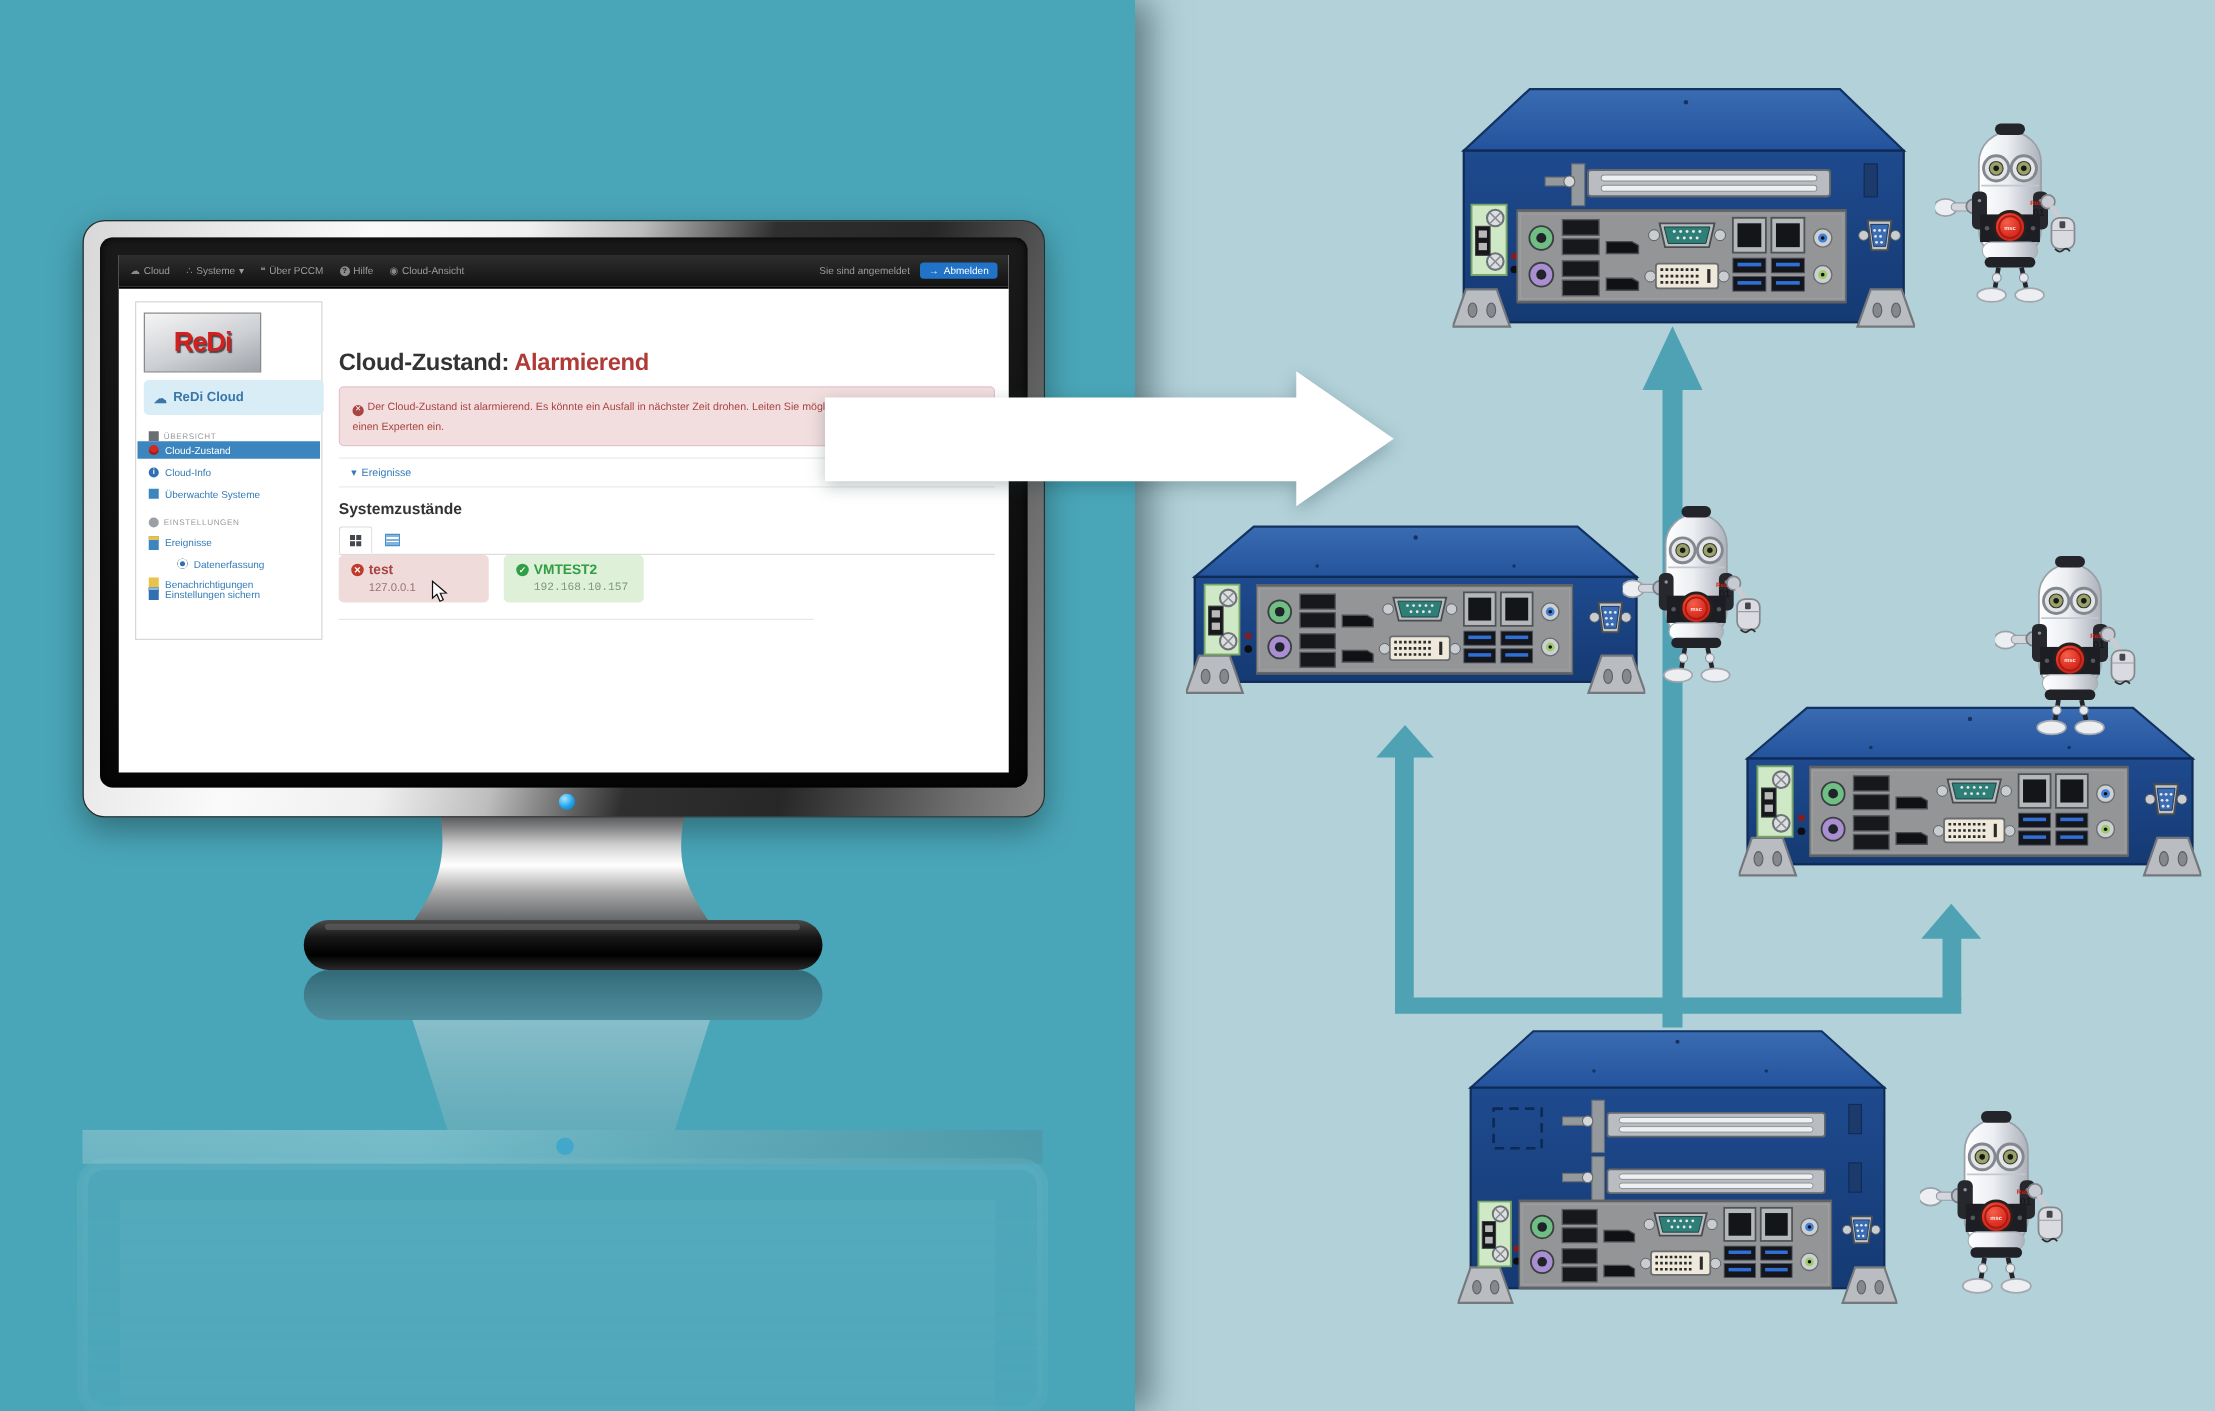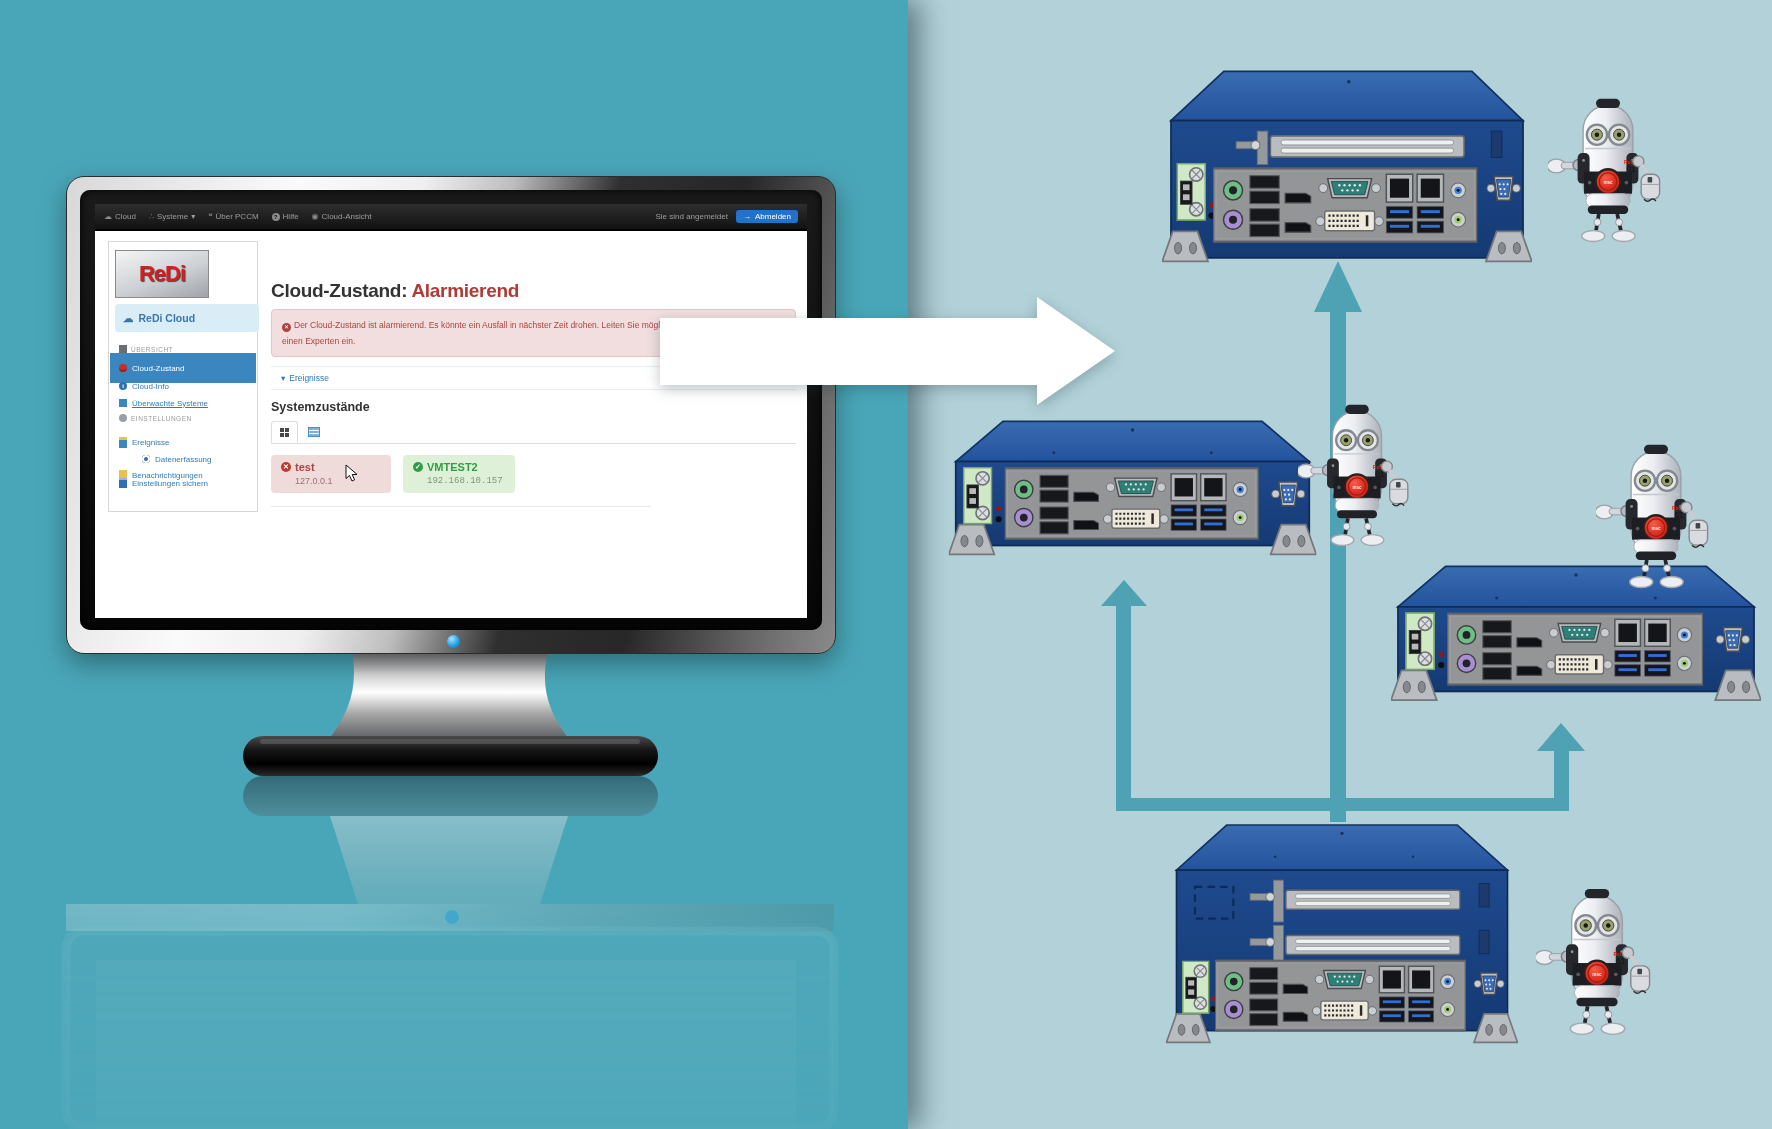--- a/index.html
+++ b/index.html
@@ -38,21 +38,21 @@
     border:1px solid #d8d8d8;box-sizing:border-box;}
   .logo{left:6px;top:8px;width:92px;height:46px;border:1px solid #8a8a8a;
     background:linear-gradient(160deg,#f5f5f5,#cdd0d4 55%,#9fa2a8);display:flex;
     align-items:center;justify-content:center;font-size:22px;font-weight:bold;color:#d31f1f;
     text-shadow:1px 1px 1px #444;letter-spacing:-1px;}
   .home{left:6px;top:62px;width:136px;height:28px;background:#d9edf7;border-radius:4px;
     display:flex;align-items:center;gap:5px;padding-left:8px;color:#3a76a8;
     font-weight:bold;font-size:10.5px;}
   .sec{left:10px;width:135px;height:12px;display:flex;align-items:center;gap:4px;
     font-size:6.5px;color:#9a9a9a;letter-spacing:.5px;}
-  .sitem{left:1px;width:146px;height:30px;display:flex;align-items:center;gap:5px;
+  .sitem{left:1px;width:146px;height:14px;display:flex;align-items:center;gap:5px;
     padding-left:9px;box-sizing:border-box;font-size:8px;color:#337ab7;}
   .sitem.active{background:#3c86c0;color:#fff;}
   .ic{display:inline-block;width:8px;height:8px;flex:0 0 8px;}
   .ic-alarm{background:#cf2b24;border-radius:50%;box-shadow:inset 0 -2px 0 rgba(0,0,0,.25);}
   .ic-info{background:#2f6fb2;border-radius:50%;color:#fff;font-size:6px;font-weight:bold;
     display:inline-flex;align-items:center;justify-content:center;}
   .ic-sys{background:#3c86c0;}
   .ic-grid{background:#6a6e72;}
   .ic-gear{background:#9aa0a6;border-radius:50%;}
   .ic-win{background:#3c86c0;border-top:3px solid #e8c24a;}
@@ -75,21 +75,21 @@
   .tabs{margin-top:7px;height:22px;border-bottom:1px solid #ddd;position:relative;}
   .tab{position:absolute;top:0;width:27px;height:22px;display:flex;align-items:center;
     justify-content:center;box-sizing:border-box;}
   .tab.on{left:0;background:#fff;border:1px solid #ddd;border-bottom:1px solid #fff;
     border-radius:3px 3px 0 0;}
   .tab.off{left:29px;}
   .tgrid{display:grid;grid-template-columns:4px 4px;gap:1.5px;}
   .tgrid i{width:4px;height:4px;background:#44474b;}
   .ttable{width:10px;height:8px;border:1px solid #4a90c8;
     background:repeating-linear-gradient(180deg,#7fb2dd 0 2px,#fff 2px 3px);}
-  .cards{margin-top:11px;display:flex;gap:12px;}
+  .cards{display:flex;gap:12px;}
   .card{padding:6px 12px 7px 10px;border-radius:4px;}
   .card.error{background:#f0dbdb;min-width:98px;}
   .card.ok{background:#dff0d8;min-width:70px;}
   .cname{display:flex;align-items:center;gap:4px;font-size:11px;font-weight:bold;}
   .card.error .cname{color:#a94442;}
   .card.ok .cname{color:#2f9e44;}
   .cdot{display:inline-flex;width:10px;height:10px;border-radius:50%;color:#fff;
     font-size:7px;align-items:center;justify-content:center;}
   .card.error .cdot{background:#c0392b;}
   .card.ok .cdot{background:#2f9e44;}
@@ -405,21 +405,21 @@
           <span>ÜBERSICHT</span>
         </div>
         <div class="abs sitem active" style="top:111px;">
           <span class="ic ic-alarm"></span>
           <span>Cloud-Zustand</span>
         </div>
         <div class="abs sitem" style="top:129px;">
           <span class="ic ic-info">i</span>
           <span>Cloud-Info</span>
         </div>
-        <div class="abs sitem" style="top:146px;text-decoration:underline;">
+        <div class="abs sitem" style="top:146px;">
           <span class="ic ic-sys"></span>
           <span>Überwachte Systeme</span>
         </div>
         <div class="abs sec" style="top:170px;">
           <span class="ic ic-gear"></span>
           <span>EINSTELLUNGEN</span>
         </div>
         <div class="abs sitem" style="top:185px;">
           <span class="ic ic-win"></span>
           <span>Ereignisse</span>

